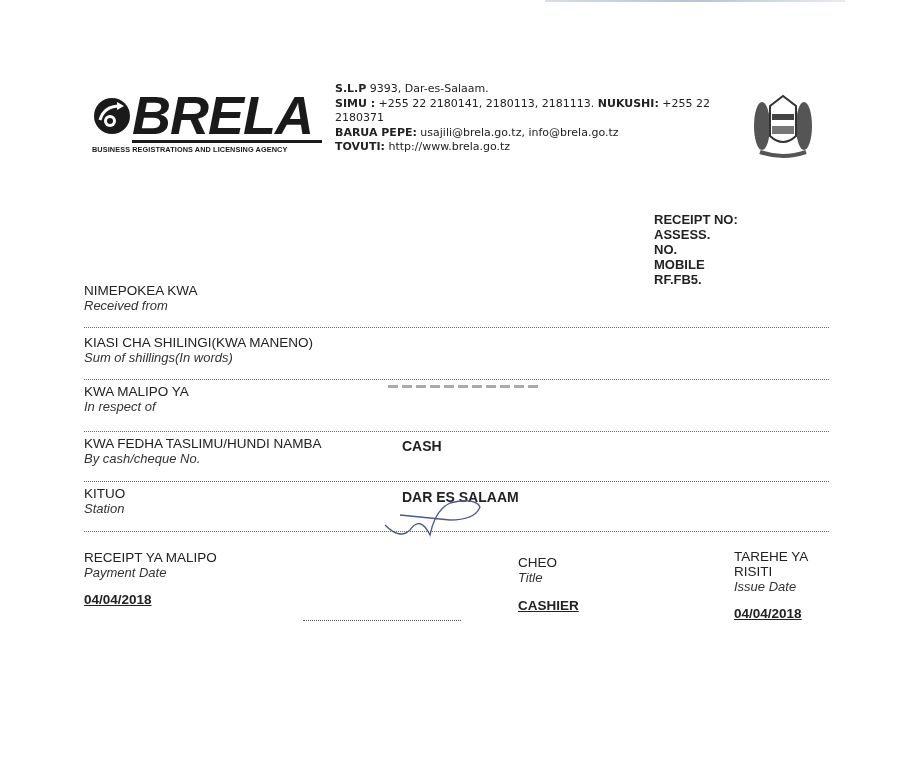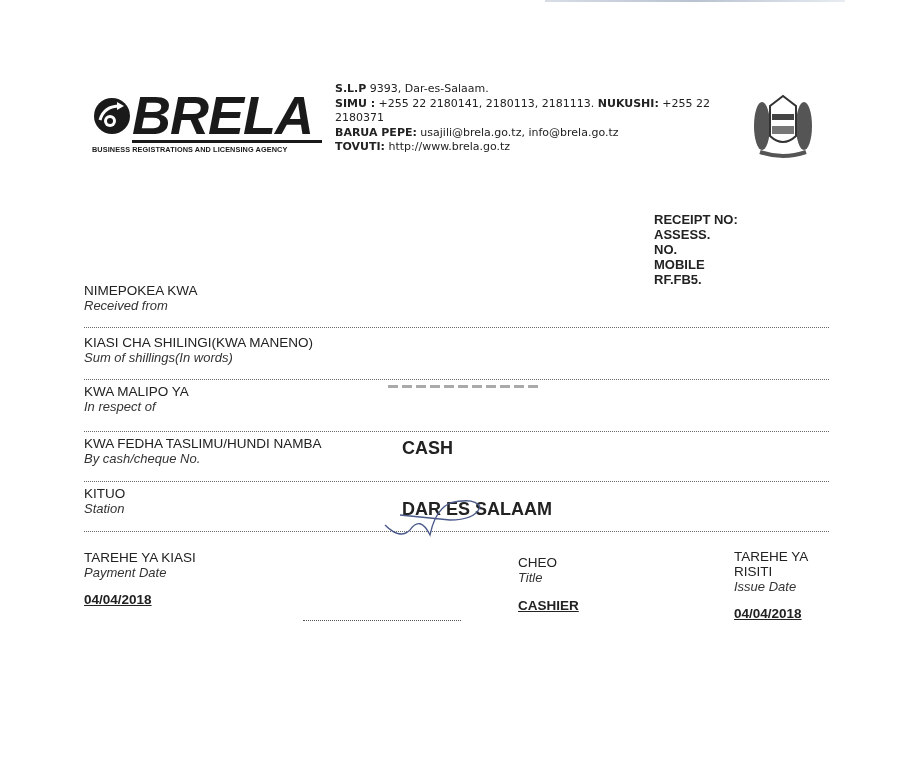--- a/index.html
+++ b/index.html
@@ -13,21 +13,21 @@
   .header-text { position:absolute; left:335px; top:82px; font-family:"DejaVu Sans", sans-serif; font-size:11px; line-height:14.5px; color:#222; width:400px; }
   .header-text .t1 { font-weight:bold; font-size:11.5px; }
   .header-text b { font-weight:bold; }
   .emblem { position:absolute; left:752px; top:88px; width:62px; height:74px; }
   .receipt { position:absolute; left:654px; top:212px; font-weight:bold; font-size:13px; line-height:15px; color:#222; }
   .receipt .r { display:flex; align-items:baseline;text-align:center; }
   .row { position:absolute; left:84px; }
   .lbl { font-size:13.5px; line-height:15px; color:#222; }
   .sub { font-size:13px; font-style:italic; line-height:15px; color:#333; }
   .dots { position:absolute; left:84px; width:745px; border-bottom:1.5px dotted #666; height:0; }
-  .val { position:absolute; font-weight:bold; font-size:18px; color:#222; }
+  .val { position:absolute; font-weight:bold; font-size:14px; color:#222; }
   .u { text-decoration:underline; font-weight:bold; font-size:13.5px; color:#222; }
   .sigline { position:absolute; left:303px; top:620px; width:158px; border-bottom:1.5px dotted #555; }
   .faint { position:absolute; left:388px; top:385px; width:150px; height:3px; background:repeating-linear-gradient(90deg,#555 0 10px,transparent 10px 14px); opacity:0.5; }
 </style>
 </head>
 <body>
 
 <div class="topline"></div>
 
 <div class="logo">
@@ -100,29 +100,29 @@
   <div class="lbl">KWA FEDHA TASLIMU/HUNDI NAMBA</div>
   <div class="sub">By cash/cheque No.</div>
 </div>
 <div class="val" style="left:402px; top:438px">CASH</div>
 <div class="dots" style="top:481px"></div>
 
 <div class="row" style="top:486px">
   <div class="lbl">KITUO</div>
   <div class="sub">Station</div>
 </div>
-<div class="val" style="left:402px; top:499px">DAR ES SALAAM</div>
+<div class="val" style="left:402px; top:489px">DAR ES SALAAM</div>
 <div class="dots" style="top:531px"></div>
 
 <svg style="position:absolute; left:380px; top:495px; width:110px; height:45px" viewBox="0 0 110 45">
   <path d="M5 30 Q20 45 30 35 Q40 20 50 40 Q55 15 70 8 Q95 2 100 12 Q95 25 70 25 Q40 22 20 20" stroke="#4a5a8a" stroke-width="1.3" fill="none"></path>
 </svg>
 
 <div class="row" style="top:550px">
-  <div class="lbl">TAREHE YA KIASI</div>
+  <div class="lbl">RECEIPT YA MALIPO</div>
   <div class="sub">Payment Date</div>
   <div class="u" style="margin-top:12px">04/04/2018</div>
 </div>
 
 <div class="sigline"></div>
 
 <div class="row" style="left:518px; top:555px">
   <div class="lbl">CHEO</div>
   <div class="sub">Title</div>
   <div class="u" style="margin-top:13px">CASHIER</div>

